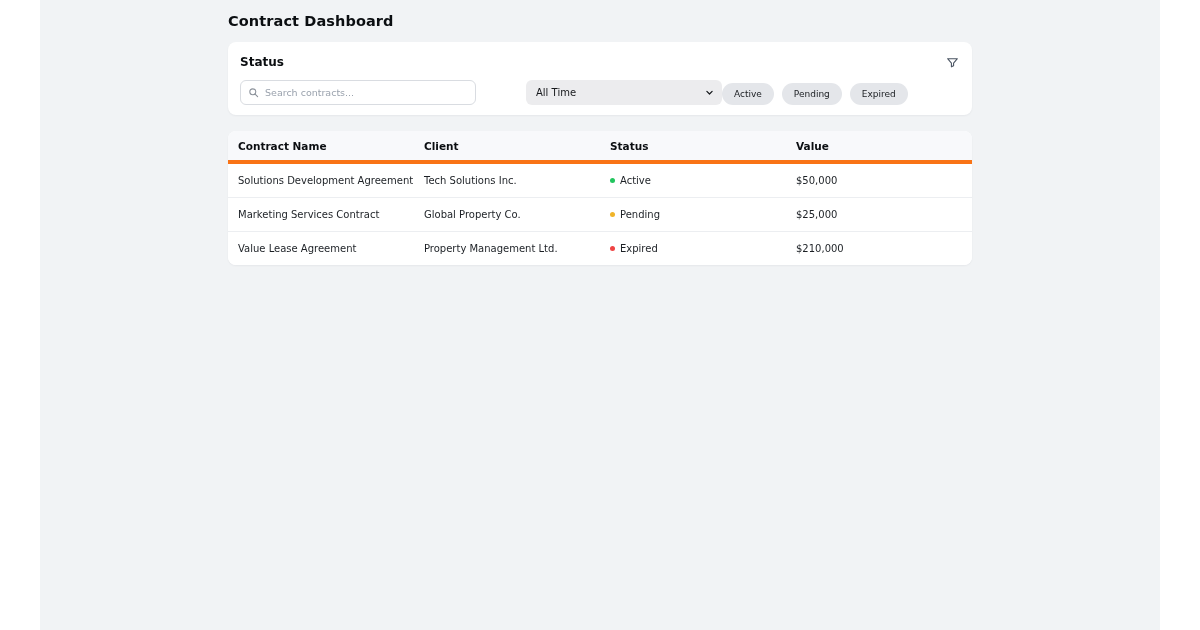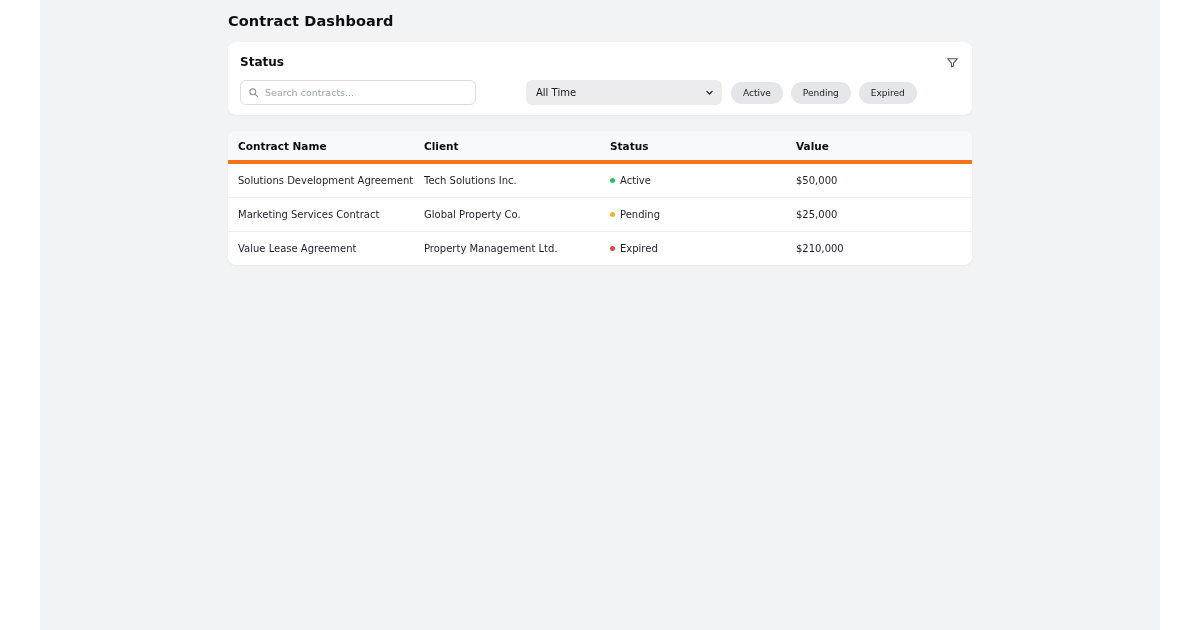--- a/index.html
+++ b/index.html
@@ -48,21 +48,21 @@
   .funnel-btn {
     position: absolute;
     top: 12px; right: 12px;
     width: 16px; height: 16px;
     display: flex; align-items: center; justify-content: center;
     cursor: pointer;
   }
   .filters-controls {
     margin-top: 11px;
     display: flex;
-    align-items: center;
+    align-items: flex-end;
   }
   .search-wrap {
     position: relative;
     width: 236px;
     margin-right: 10px;
   }
   .search-input {
     width: 100%;
     height: 25px;
     border: 1px solid #d9dce1;
@@ -77,21 +77,20 @@
   .search-input::placeholder { color: #9aa2ad; }
   .search-icon {
     position: absolute;
     left: 8px; top: 7px;
     width: 11px; height: 11px;
     pointer-events: none;
   }
   .select-wrap {
     position: relative;
     width: 236px;
-    margin-right: 9px;
     padding-left: 40px;
   }
   .date-select {
     width: 100%;
     height: 25px;
     border: none;
     border-radius: 6px;
     background: #ececee;
     padding: 0 22px 0 10px;
     font-family: inherit;

